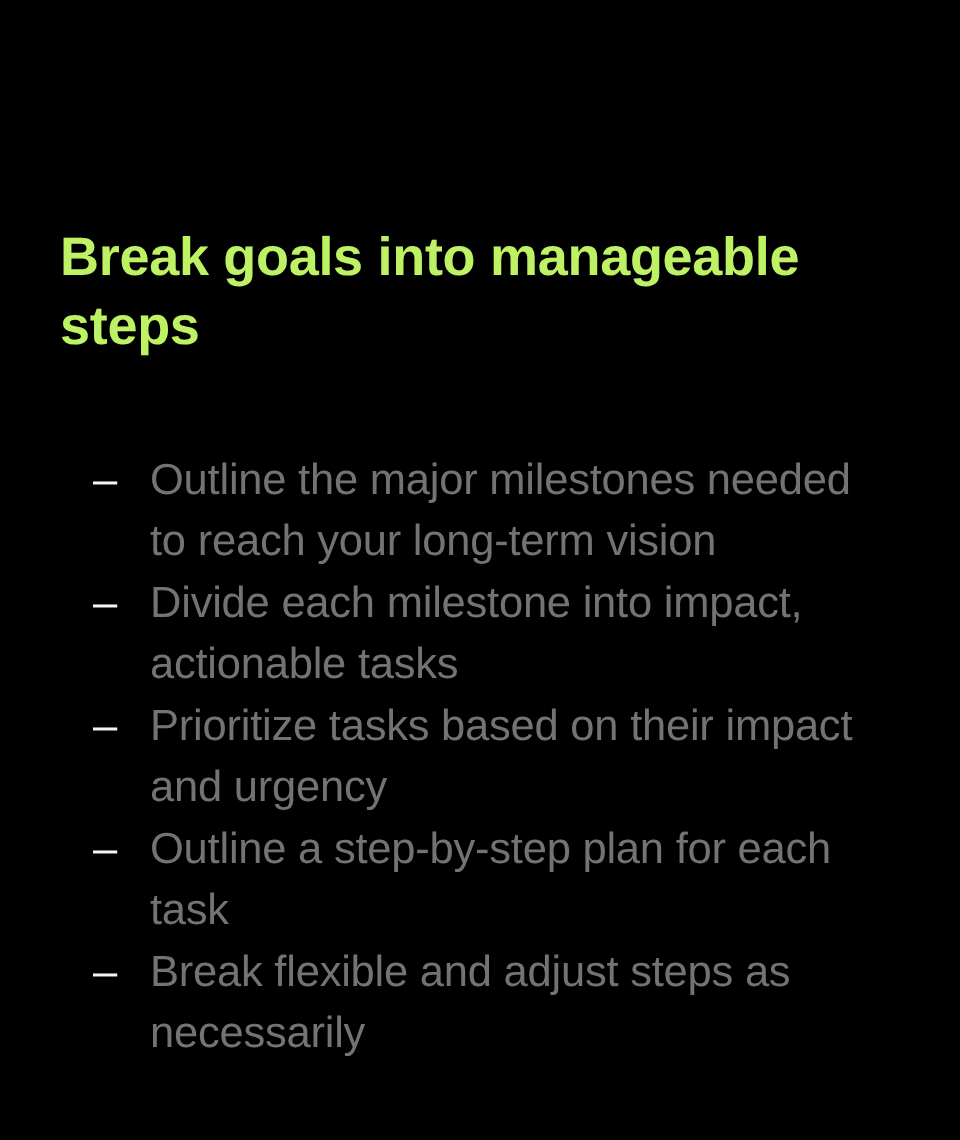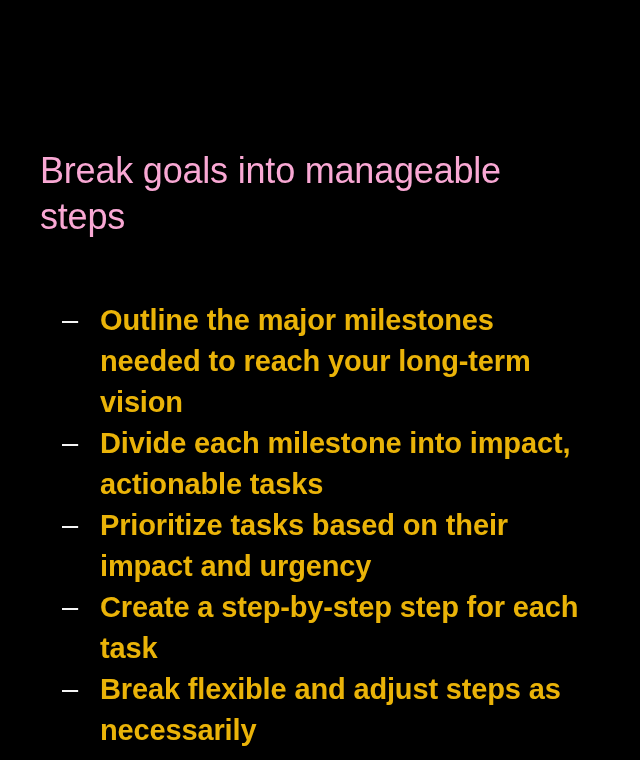--- a/index.html
+++ b/index.html
@@ -24,24 +24,24 @@
   }
 
   .slide-title {
     position: absolute;
     left: 40px;
     top: 148px;
     width: 540px;
     margin: 0;
     font-family: "Liberation Sans", sans-serif;
     font-size: 36px;
-    font-weight: 400;
+    font-weight: 700;
     line-height: 46px;
     letter-spacing: -0.2px;
-    color: #f9a8d4;
+    color: #bef264;
     white-space: pre-line;
   }
 
   .bullet-list {
     position: absolute;
     left: 62px;
     top: 300px;
     width: 540px;
     margin: 0;
     padding: 0;
@@ -63,24 +63,24 @@
     font-weight: 400;
     line-height: 41px;
     color: #f4f4f4;
   }
 
   .bullet-text {
     flex: 1 1 auto;
     max-width: 487px;
     font-family: "Liberation Sans", sans-serif;
     font-size: 29px;
-    font-weight: 700;
+    font-weight: 400;
     line-height: 41px;
     letter-spacing: -0.15px;
-    color: #eab308;
+    color: #737373;
   }
 </style>
 </head>
 <body>
 
 <div class="slide">
 
   <h1 class="slide-title">Break goals into manageable steps</h1>
 
   <ul class="bullet-list">
@@ -95,21 +95,21 @@
       <span class="bullet-text">Divide each milestone into impact, actionable tasks</span>
     </li>
 
     <li class="bullet-item">
       <span class="bullet-marker">–</span>
       <span class="bullet-text">Prioritize tasks based on their impact and urgency</span>
     </li>
 
     <li class="bullet-item">
       <span class="bullet-marker">–</span>
-      <span class="bullet-text">Create a step-by-step step for each task</span>
+      <span class="bullet-text">Outline a step-by-step plan for each task</span>
     </li>
 
     <li class="bullet-item">
       <span class="bullet-marker">–</span>
       <span class="bullet-text">Break flexible and adjust steps as necessarily</span>
     </li>
 
   </ul>
 
 </div>

